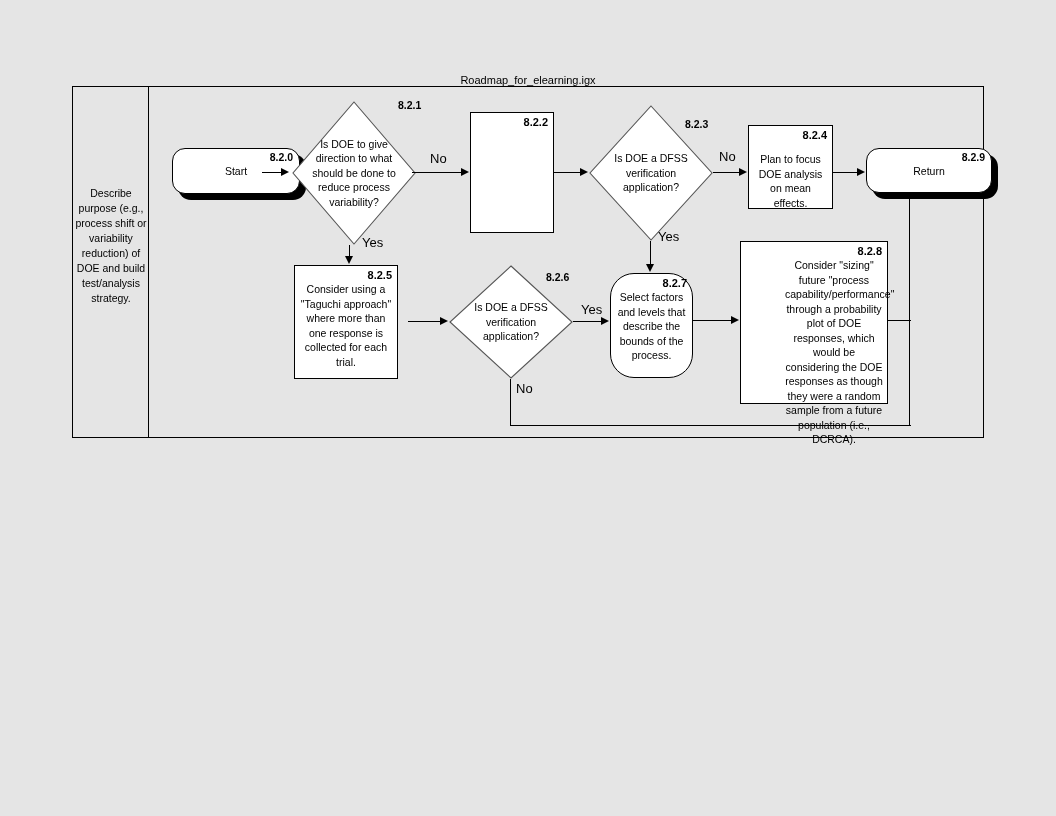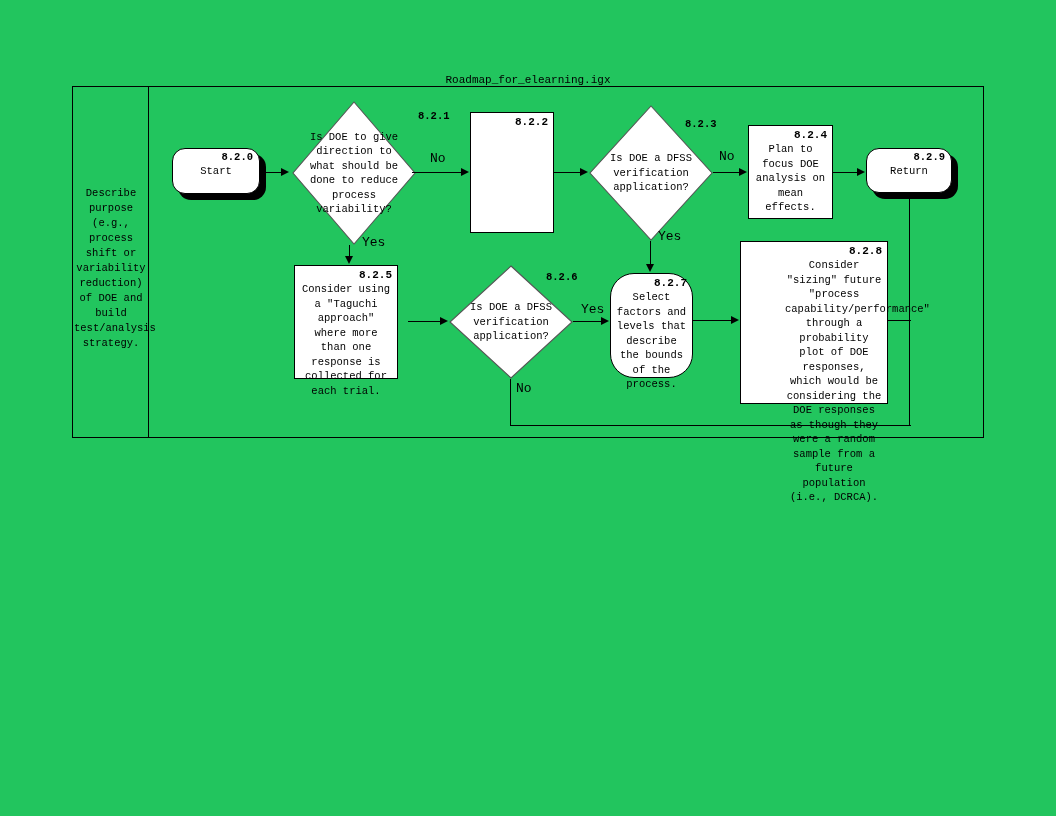--- a/index.html
+++ b/index.html
@@ -9,23 +9,22 @@
     background: #ffffff;
   }
   body {
     font-family: "Liberation Sans", sans-serif;
     color: #000000;
   }
   #canvas {
     position: relative;
     width: 1056px;
     height: 816px;
-    background: #22c55e;
+    background: #e5e5e5;
     overflow: hidden;
-    font-family: Liberation Mono, monospace;
   }
   
   .doc-title {
     position: absolute;
     left: 72px;
     top: 74px;
     width: 912px;
     text-align: center;
     font-size: 11px;
     line-height: 12px;
@@ -83,20 +82,21 @@
     font-size: 11px;
     line-height: 13px;
     margin-right: 1px;
   }
   .proc .body {
     width: 100%;
   }
   
   .term-wrap {
     position: absolute;
+    padding-left: 40px;
   }
   .term-shadow {
     position: absolute;
     left: 6px;
     top: 6px;
     width: 100%;
     height: 100%;
     background: #000;
     border-radius: 13px;
     box-sizing: border-box;
@@ -203,37 +203,37 @@
   </div>
 
   <div class="dia-wrap" style="left:292px; top:101px; width:124px; height:144px;">
     <svg class="dia-svg" width="124" height="144" viewBox="0 0 124 144">
       <polygon points="62,1 123,72 62,143 1,72" fill="#ffffff" stroke="#555555" stroke-width="1.1"></polygon>
     </svg>
     <div class="dia-text">
       <span>Is DOE to give direction to what should be done to reduce process variability?</span>
     </div>
   </div>
-  <div class="dia-tag" style="left:398px; top:110px;margin-left:20px;">8.2.1</div>
+  <div class="dia-tag" style="left:398px; top:99px;">8.2.1</div>
 
   <div class="node proc" style="left:470px; top:112px; width:84px; height:121px;">
     <div class="tag">8.2.2</div>
   </div>
 
   <div class="dia-wrap" style="left:589px; top:105px; width:124px; height:136px;">
     <svg class="dia-svg" width="124" height="136" viewBox="0 0 124 136">
       <polygon points="62,1 123,68 62,135 1,68" fill="#ffffff" stroke="#555555" stroke-width="1.1"></polygon>
     </svg>
     <div class="dia-text">
       <span>Is DOE a DFSS verification application?</span>
     </div>
   </div>
   <div class="dia-tag" style="left:685px; top:118px;">8.2.3</div>
 
-  <div class="node proc" style="left:748px; top:125px; width:85px; height:94px;">
+  <div class="node proc" style="left:748px; top:125px; width:85px; height:84px;gap:10px;">
     <div class="tag">8.2.4</div>
     <div class="body">Plan to focus DOE analysis on mean effects.</div>
   </div>
 
   <div class="term-wrap" style="left:866px; top:148px; width:86px; height:45px;">
     <div class="term-shadow"></div>
     <div class="term">
       <div class="tag">8.2.9</div>
       <div class="body">Return</div>
     </div>

